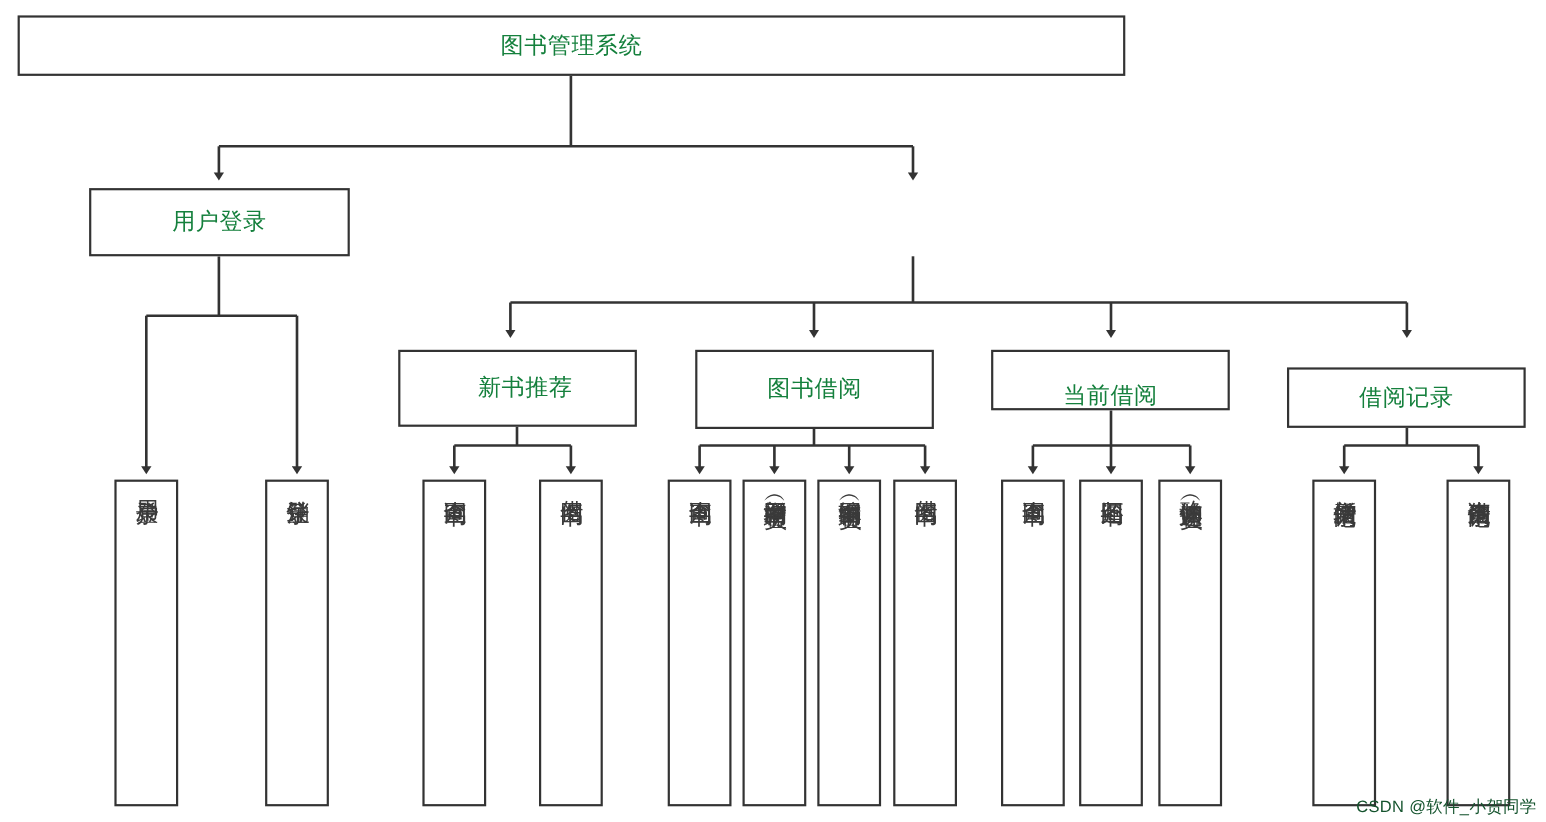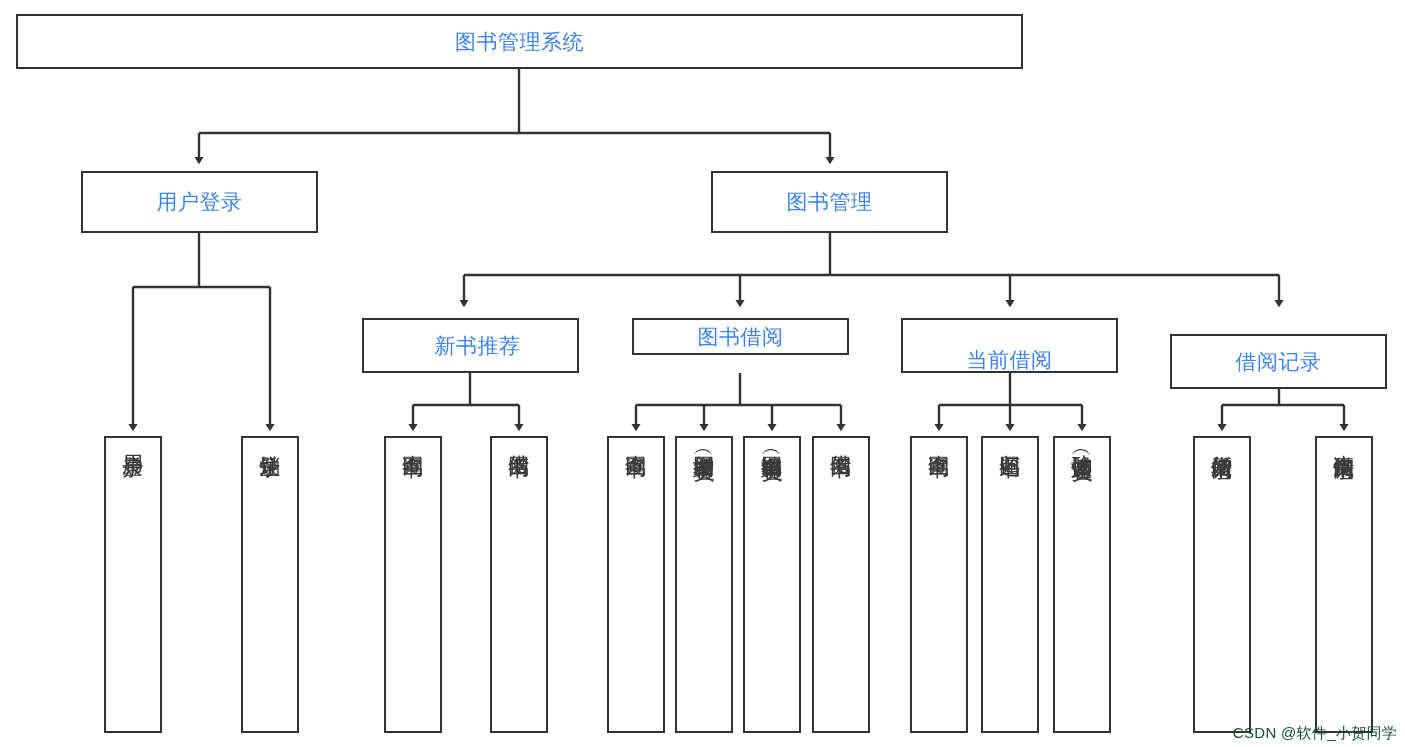--- a/index.html
+++ b/index.html
@@ -32,21 +32,21 @@
     box-sizing: border-box;
     background: #ffffff;
     border: 2px solid #333333;
     display: flex;
     align-items: center;
     justify-content: center;
     overflow: hidden;
   }
   .node-label-h {
     font-size: 21px;
-    color: #3b82f6;
+    color: #15803d;
     line-height: 1.1;
     white-space: nowrap;
     letter-spacing: 0.5px;
   }
   .node-label-v {
     writing-mode: vertical-rl;
     text-orientation: upright;
     font-size: 21px;
     color: #3a3a3a;
     line-height: 1.32;
@@ -127,29 +127,26 @@
   </svg>
 
   <div class="node-box" style="left:16px; top:14px; width:1007px; height:55px;">
     <span class="node-label-h">图书管理系统</span>
   </div>
 
   <div class="node-box" style="left:81px; top:171px; width:237px; height:62px;">
     <span class="node-label-h">用户登录</span>
   </div>
 
-  <div class="node-box" style="left:711px; top:171px; width:237px; height:62px;">
-    <span class="node-label-h">图书管理</span>
-  </div>
-
-  <div class="node-box" style="left:362px; top:318px; width:217px; height:55px;padding-left:14px;">
+
+  <div class="node-box" style="left:362px; top:318px; width:217px; height:70px;padding-left:14px;">
     <span class="node-label-h">新书推荐</span>
   </div>
 
-  <div class="node-box" style="left:632px; top:318px; width:217px; height:37px;">
+  <div class="node-box" style="left:632px; top:318px; width:217px; height:72px;">
     <span class="node-label-h">图书借阅</span>
   </div>
 
   <div class="node-box" style="left:901px; top:318px; width:217px; height:55px;align-items:flex-end;">
     <span class="node-label-h">当前借阅</span>
   </div>
 
   <div class="node-box" style="left:1170px; top:318px; width:217px; height:55px;margin-top:16px;">
     <span class="node-label-h">借阅记录</span>
   </div>

